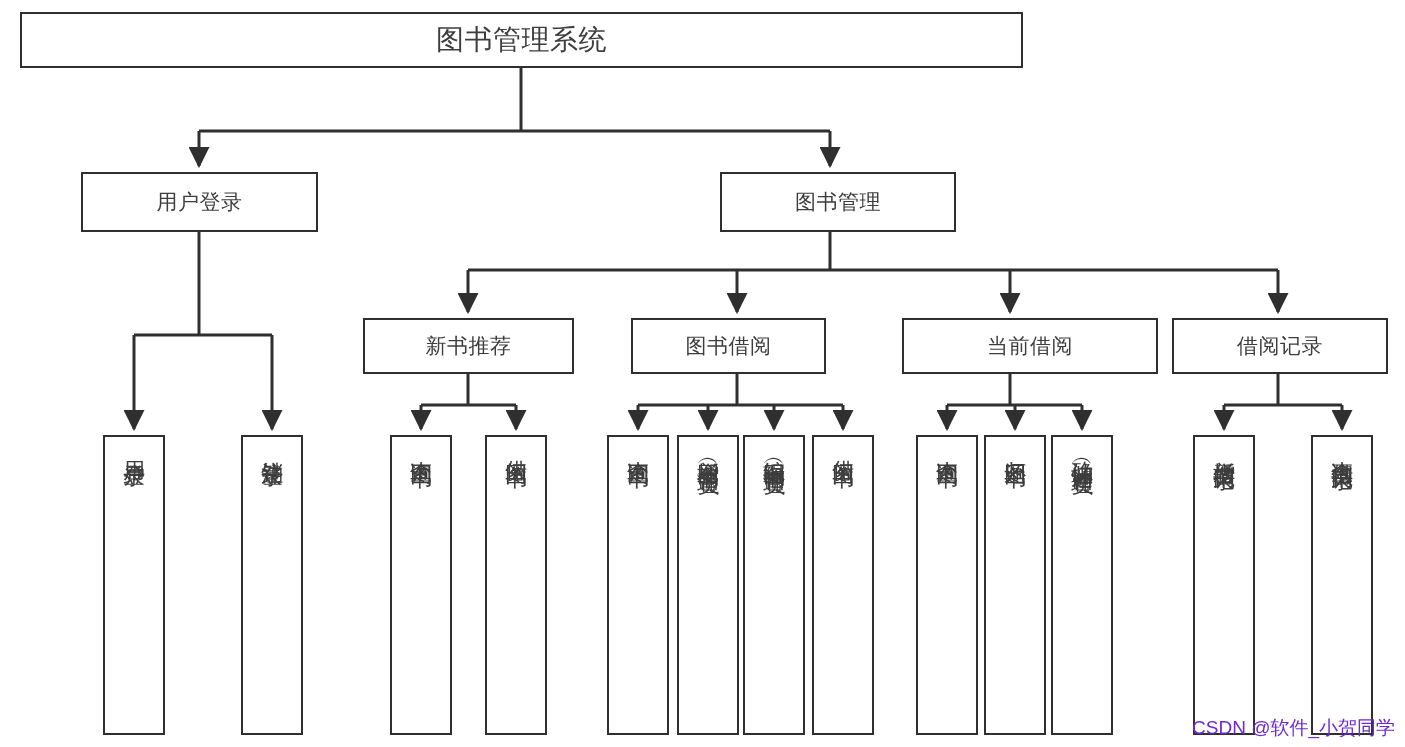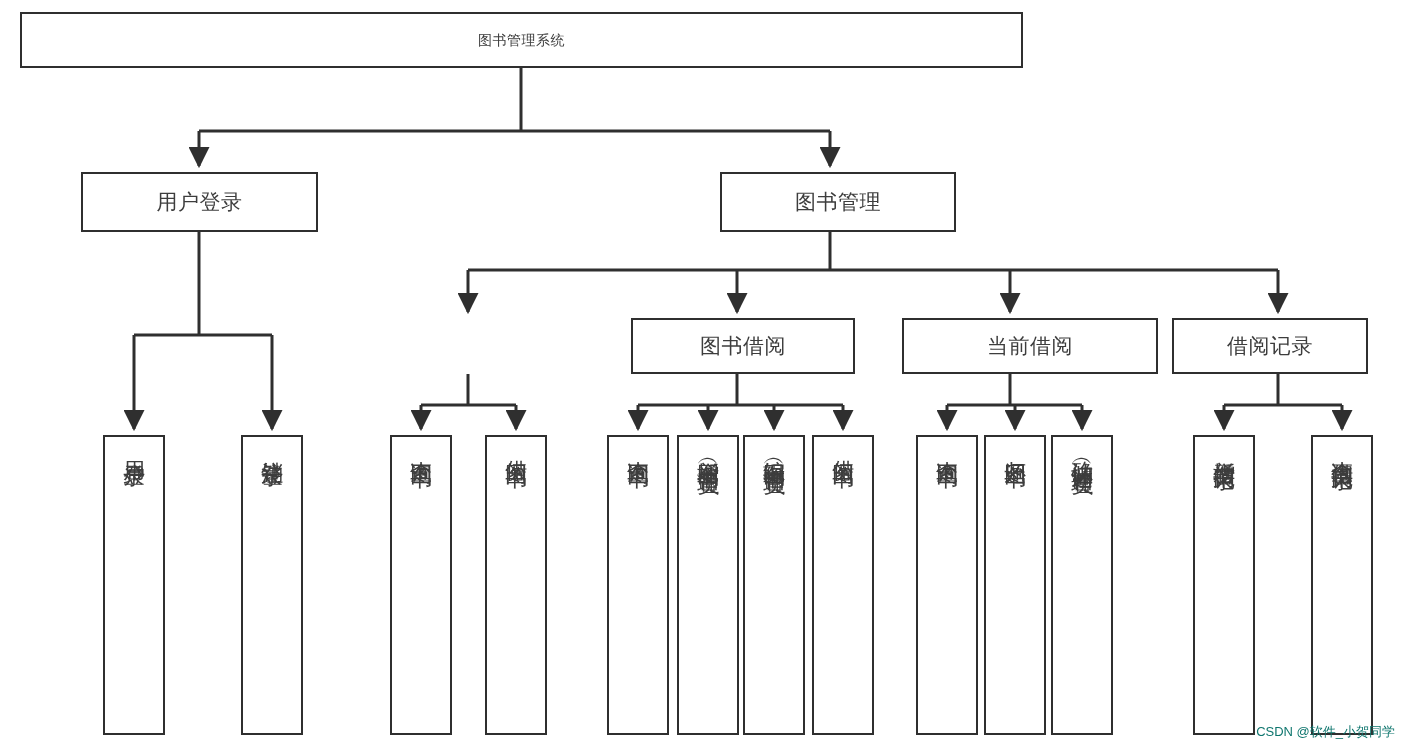--- a/index.html
+++ b/index.html
@@ -42,41 +42,41 @@
     text-align: center;
     line-height: 1.18;
     white-space: nowrap;
     letter-spacing: 0.5px;
   }
   
   .node.h .lbl {
     font-size: 21px;
   }
   .node.root .lbl {
-    font-size: 14px;
+    font-size: 28px;
   }
   
   .node.v {
     align-items: flex-start;
     padding-top: 6px;
   }
   .node.v .lbl {
     writing-mode: vertical-rl;
     text-orientation: upright;
     font-size: 22px;
     line-height: 1.02;
     letter-spacing: 2px;
     white-space: nowrap;
   }
   .watermark {
     position: absolute;
     right: 10px;
     bottom: 6px;
-    font-size: 13px;
-    color: #0f766e;
+    font-size: 19px;
+    color: #6d28d9;
     white-space: nowrap;
     z-index: 5;
     font-family: "Liberation Sans", "DejaVu Sans", sans-serif;
   }
 </style>
 </head>
 <body>
 
 <div id="canvas">
 
@@ -134,27 +134,30 @@
     <span class="lbl">图书管理系统</span>
   </div>
 
   <div class="node h" style="left:81px; top:172px; width:237px; height:60px;">
     <span class="lbl">用户登录</span>
   </div>
   <div class="node h" style="left:711px; top:172px; width:236px; height:60px;margin-left:9px;">
     <span class="lbl">图书管理</span>
   </div>
 
-  <div class="node h" style="left:631px; top:318px; width:224px; height:56px;">
+  <div class="node h" style="left:363px; top:318px; width:211px; height:56px;">
+    <span class="lbl">新书推荐</span>
+  </div>
+  <div class="node h" style="left:631px; top:318px; width:195px; height:56px;">
     <span class="lbl">图书借阅</span>
   </div>
   <div class="node h" style="left:902px; top:318px; width:256px; height:56px;">
     <span class="lbl">当前借阅</span>
   </div>
-  <div class="node h" style="left:1172px; top:318px; width:196px; height:56px;">
+  <div class="node h" style="left:1172px; top:318px; width:216px; height:56px;">
     <span class="lbl">借阅记录</span>
   </div>
 
   <div class="node v" style="left:103px; top:435px; width:62px; height:300px;">
     <span class="lbl">用户登录</span>
   </div>
   <div class="node v" style="left:241px; top:435px; width:62px; height:300px;">
     <span class="lbl">注销登录</span>
   </div>
 

